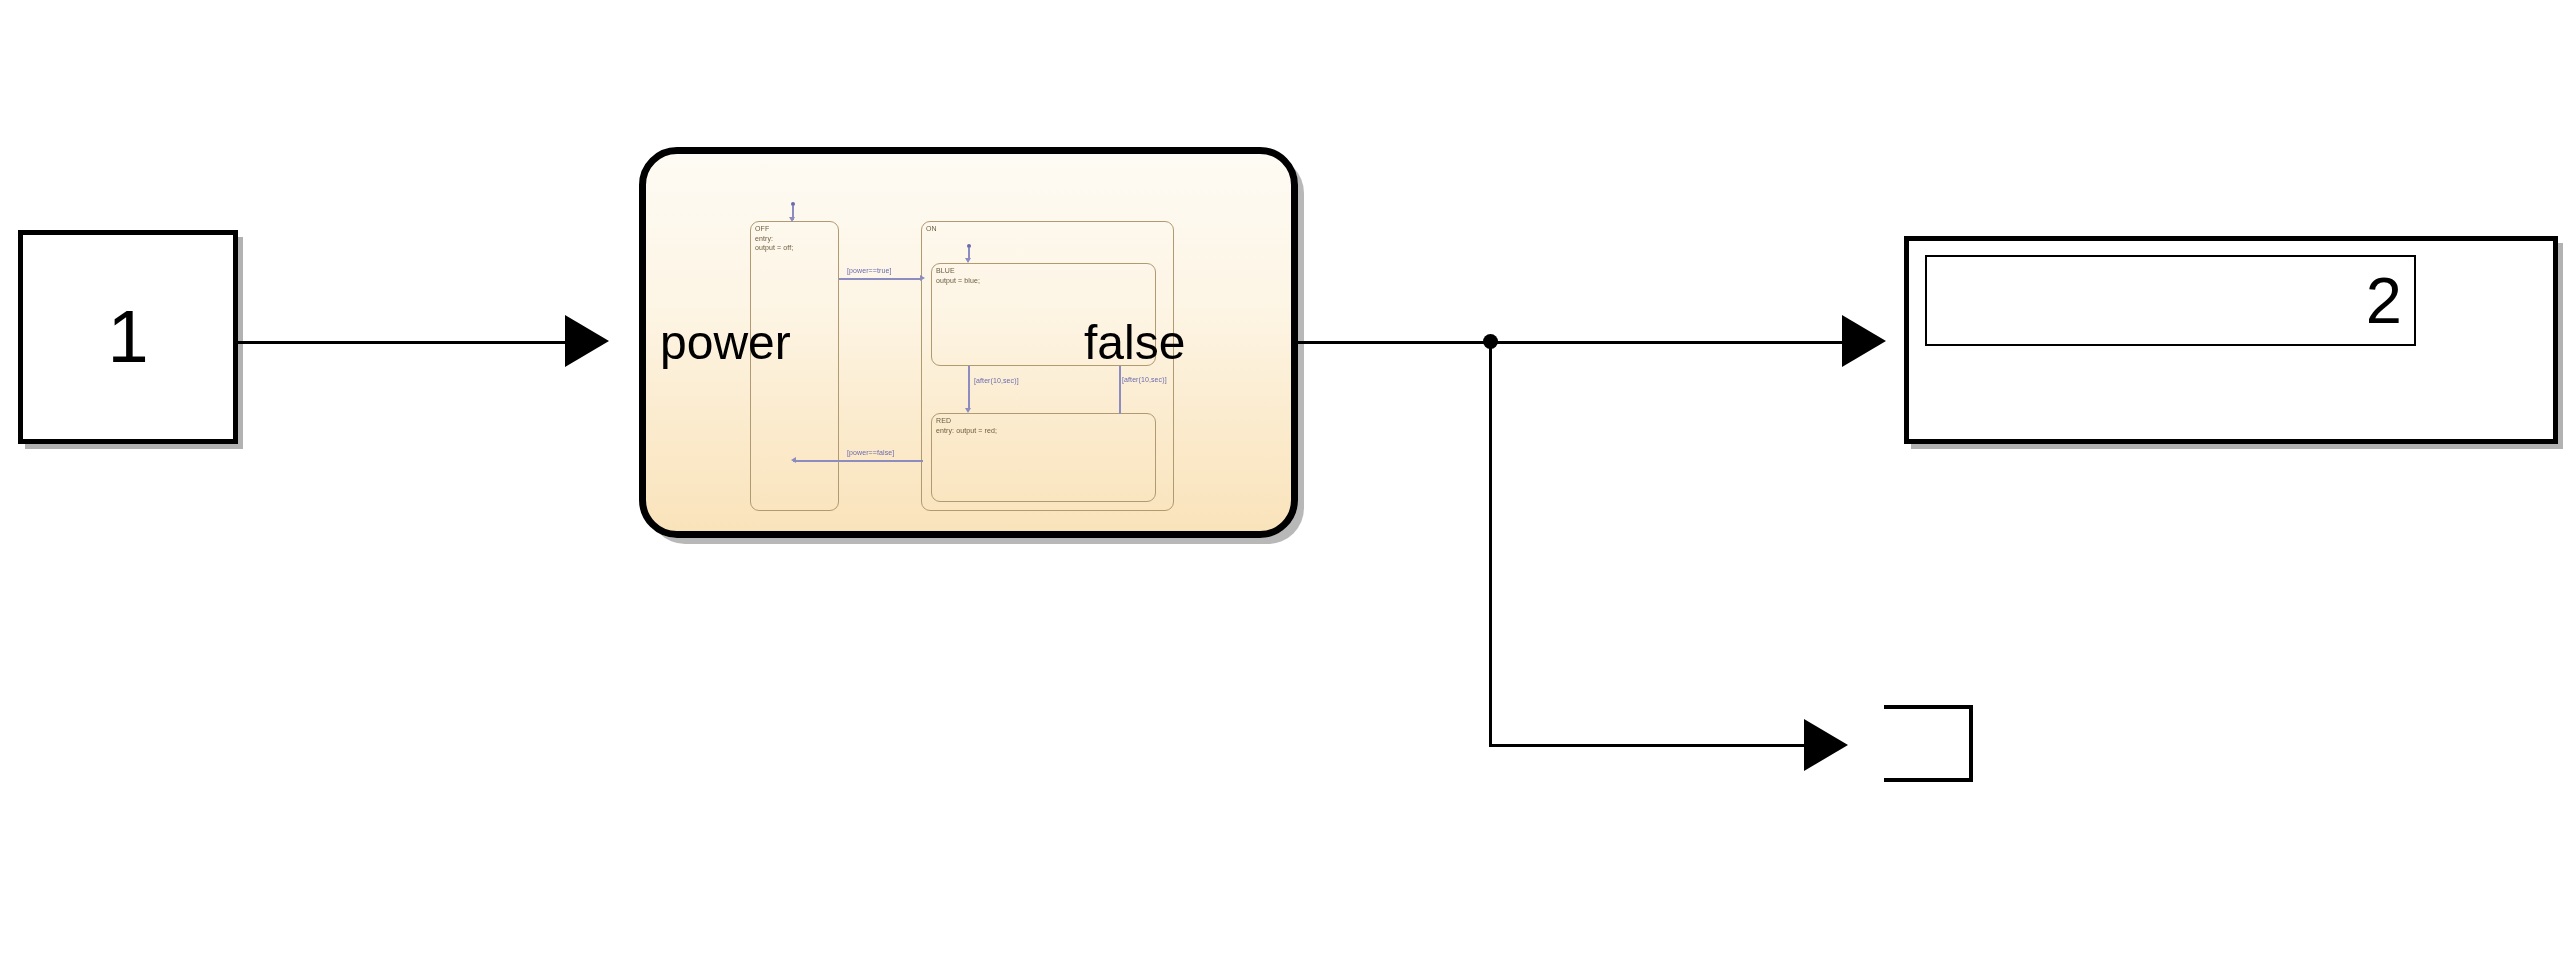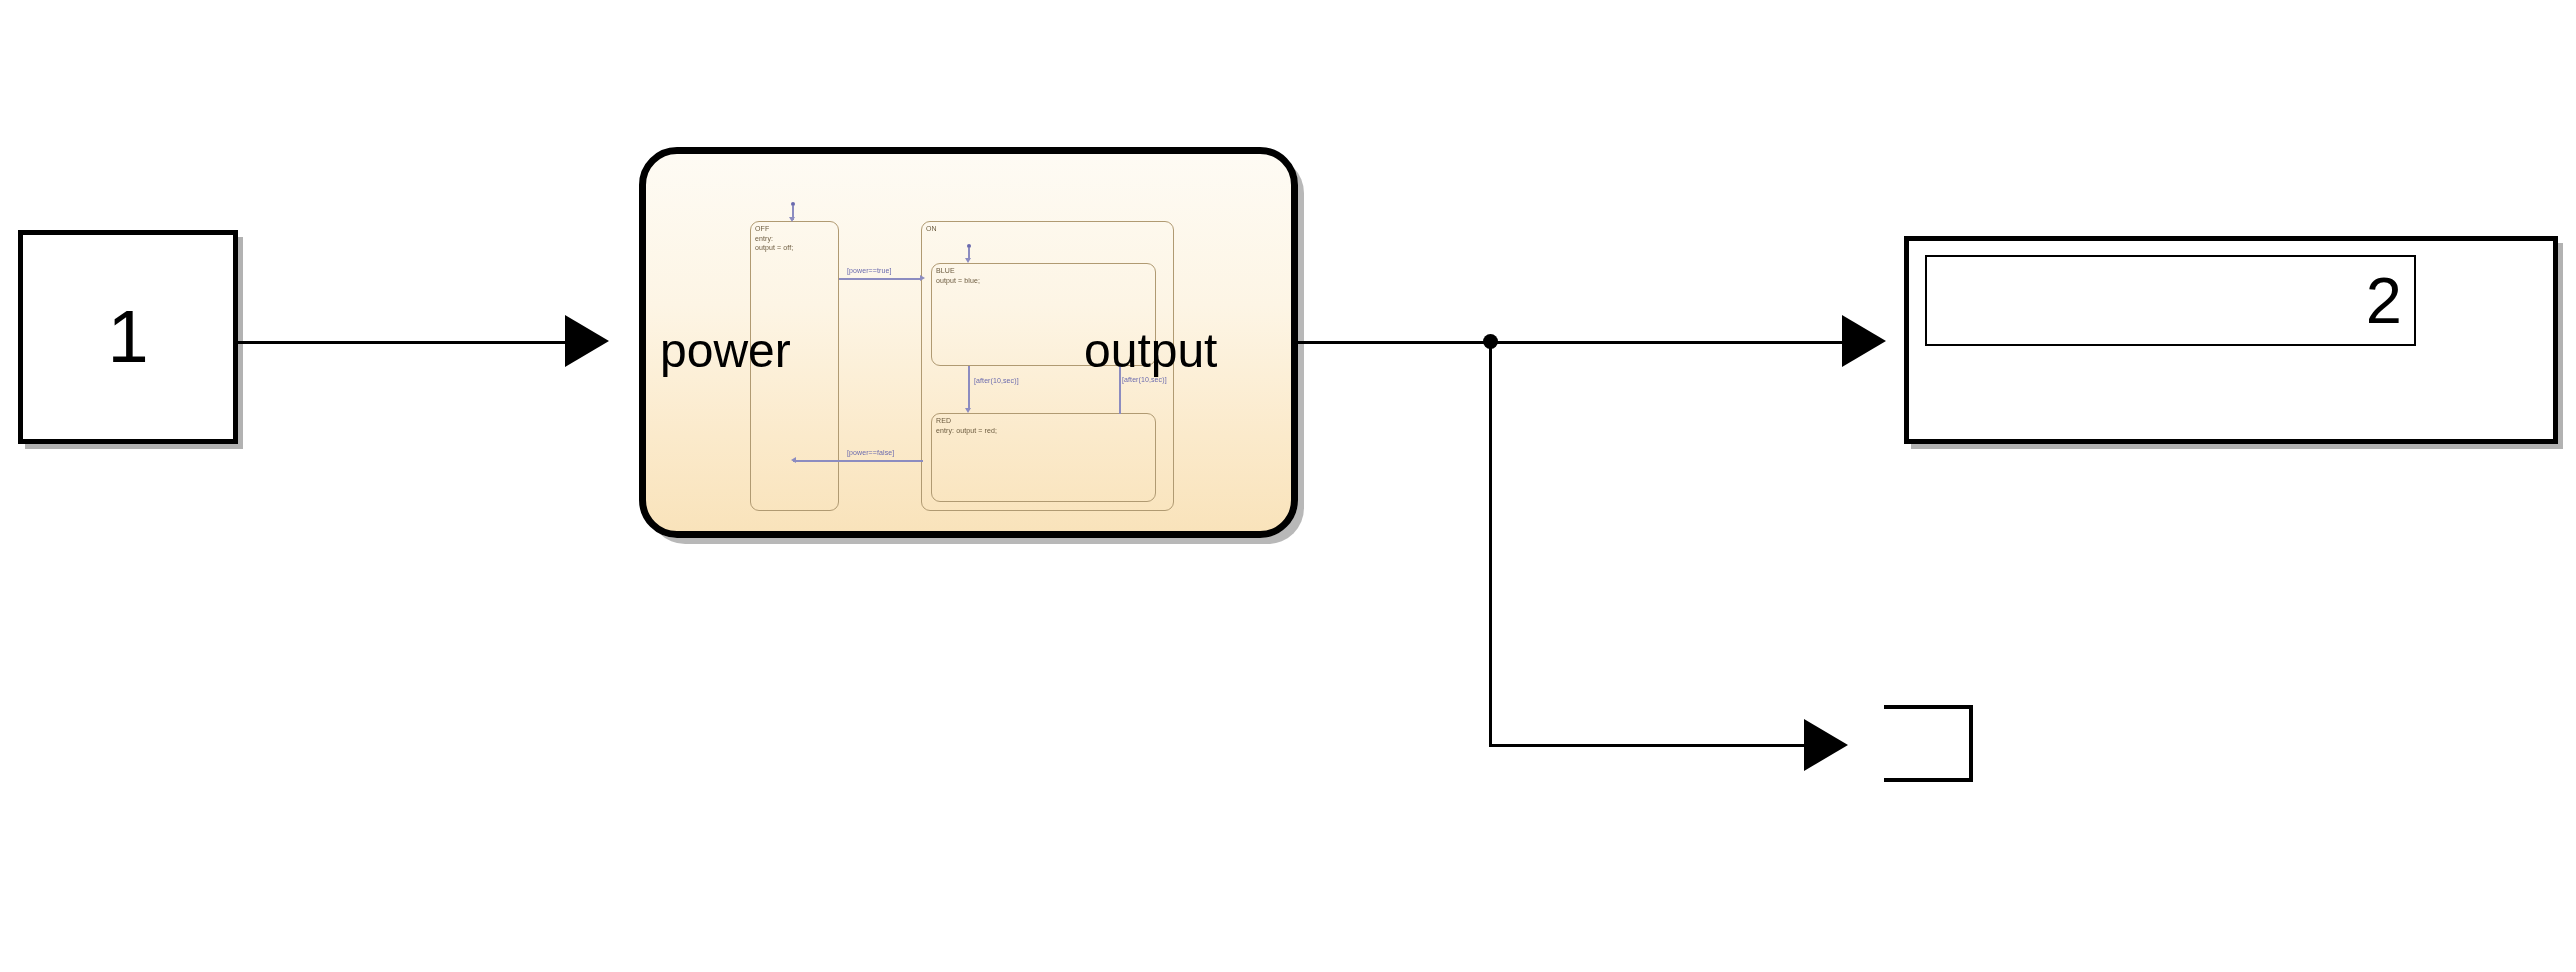--- a/index.html
+++ b/index.html
@@ -173,21 +173,20 @@
     background: #6A6AAE;
   }
 
   
   .port-label {
     position: absolute;
     font-size: 48px;
     color: #000000;
     line-height: 1;
     white-space: nowrap;
-    margin-top: 8px;
   }
 
   
   .block-caption {
     position: absolute;
     font-size: 50px;
     color: #000000;
     line-height: 1;
     white-space: nowrap;
     text-align: center;
@@ -243,21 +242,21 @@
       <div class="sf-trans sf-trans-v" style="left:322px; top:212px; height:44px;"></div>
       <div class="sf-arrow-d" style="left:319px; top:254px;"></div>
       <div class="sf-trans-label" style="left:328px; top:223px;">[after(10,sec)]</div>
 
       <div class="sf-trans sf-trans-v" style="left:473px; top:212px; height:48px;"></div>
       <div class="sf-trans-label" style="left:476px; top:222px;">[after(10,sec)]</div>
     </div>
   </div>
 
   <div class="port-label" style="left:660px; top:319px;">power</div>
-  <div class="port-label" style="left:1084px; top:319px;">output</div>
+  <div class="port-label" style="left:1084px; top:319px;">false</div>
 
 
   <div class="wire wire-h" style="left:1297px; top:341px; width:545px;"></div>
   <div class="junction-dot" style="left:1483px; top:334px;"></div>
   <div class="wire wire-v" style="left:1489px; top:341px; height:406px;"></div>
   <div class="wire wire-h" style="left:1489px; top:744px; width:319px;"></div>
 
   <div class="arrowhead" style="left:1842px; top:315px;"></div>
   <div class="arrowhead" style="left:1804px; top:719px;"></div>
 

